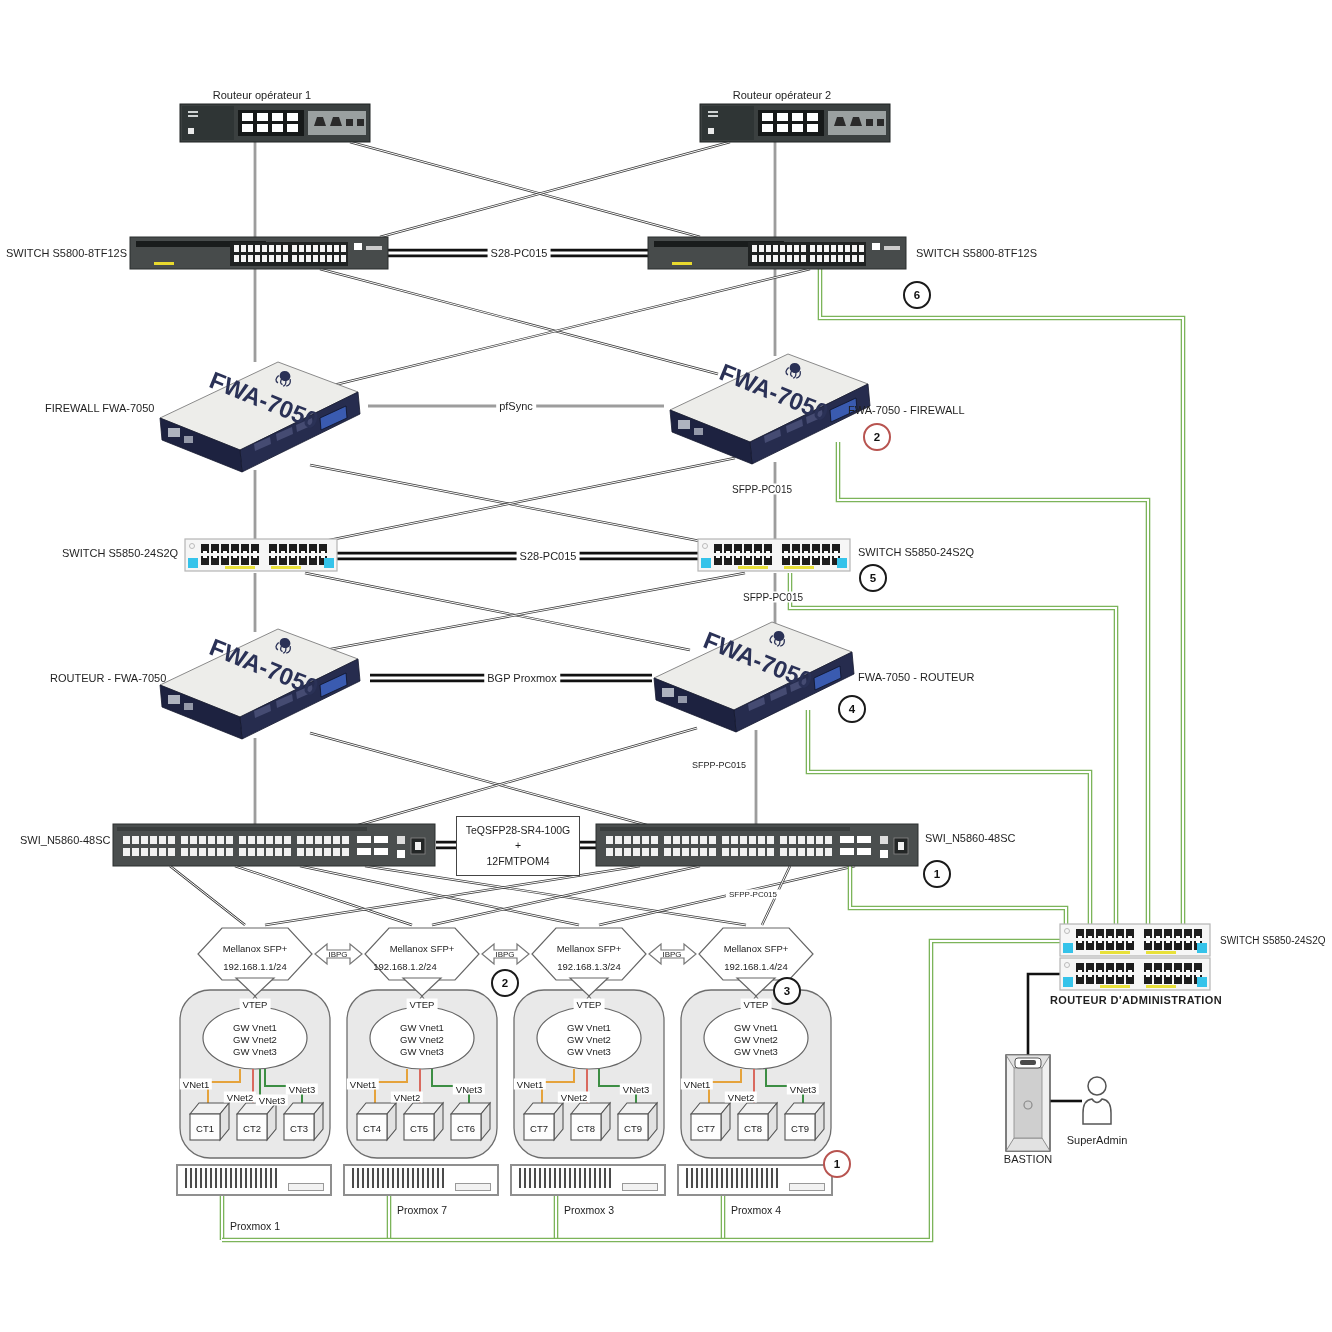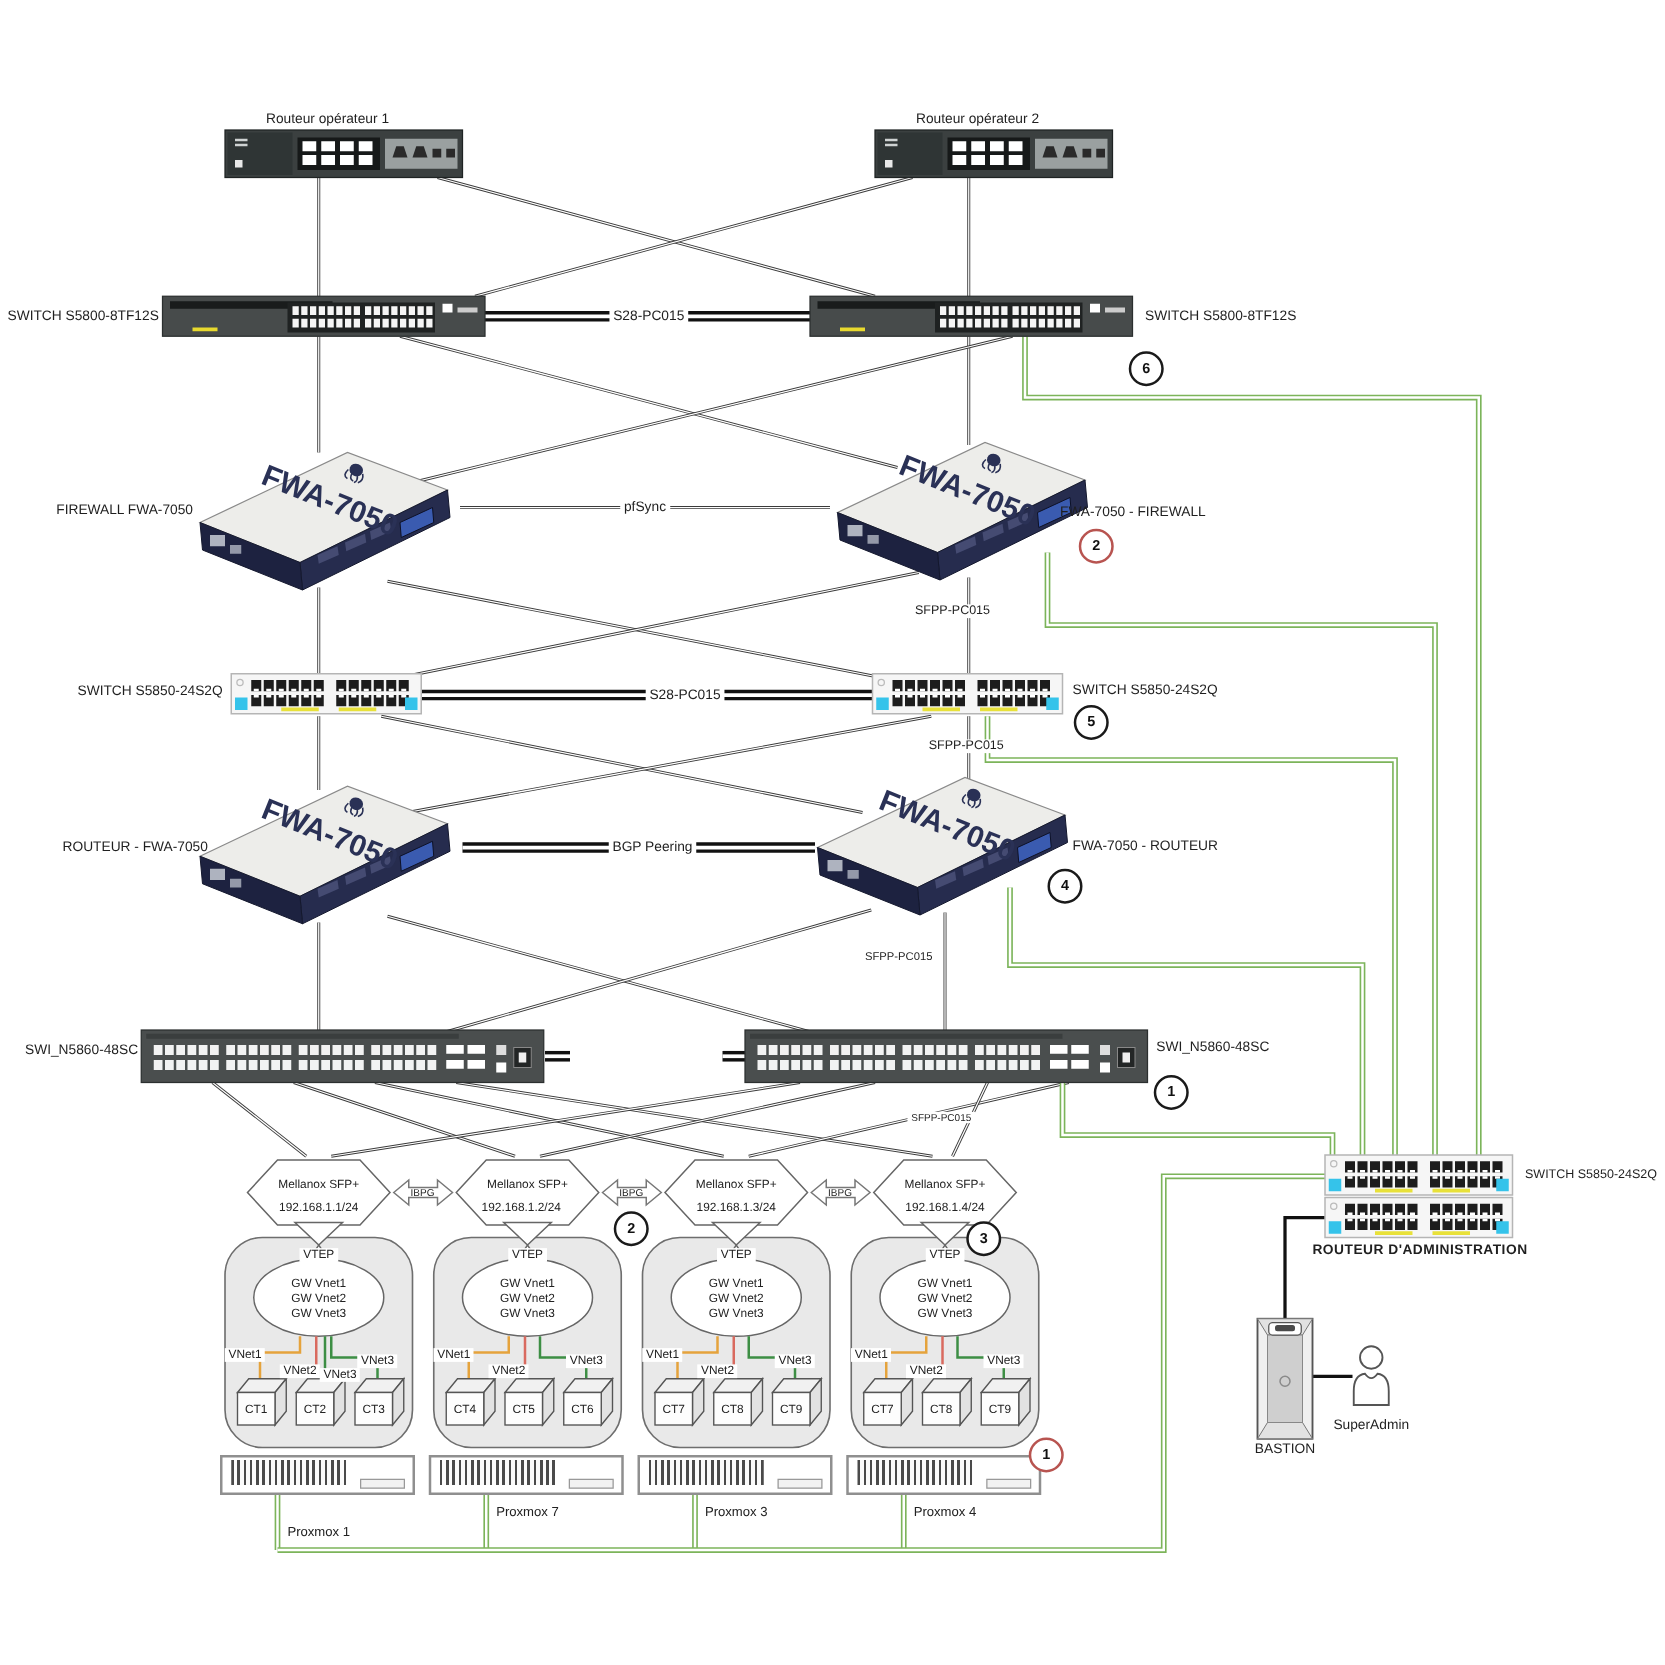--- a/index.html
+++ b/index.html
@@ -658,37 +658,42 @@
   <div class="lbl la" style="left:916px;top:253px;">SWITCH S5800-8TF12S</div>
   <div class="lbl la" style="left:45px;top:408px;">FIREWALL FWA-7050</div>
   <div class="lbl bgw" style="left:516px;top:406px;">pfSync</div>
   <div class="lbl la" style="left:848px;top:410px;">FWA-7050 - FIREWALL</div>
   <div class="lbl bgw s10" style="left:762px;top:489px;">SFPP-PC015</div>
   <div class="lbl la" style="left:62px;top:553px;">SWITCH S5850-24S2Q</div>
   <div class="lbl bgw" style="left:548px;top:556px;">S28-PC015</div>
   <div class="lbl la" style="left:858px;top:552px;">SWITCH S5850-24S2Q</div>
   <div class="lbl bgw s10" style="left:773px;top:597px;">SFPP-PC015</div>
   <div class="lbl la" style="left:50px;top:678px;">ROUTEUR - FWA-7050</div>
-  <div class="lbl bgw" style="left:522px;top:678px;">BGP Peering</div>
+  <div class="lbl bgw" style="left:522px;top:678px;">BGP Proxmox</div>
   <div class="lbl la" style="left:858px;top:677px;">FWA-7050 - ROUTEUR</div>
   <div class="lbl bgw s9" style="left:719px;top:765px;">SFPP-PC015</div>
   <div class="lbl la" style="left:20px;top:840px;">SWI_N5860-48SC</div>
   <div class="lbl la" style="left:925px;top:838px;">SWI_N5860-48SC</div>
   <div class="lbl bgw s8" style="left:753px;top:894px;">SFPP-PC015</div>
   <div class="lbl s8" style="left:338px;top:954px;">IBPG</div>
   <div class="lbl s8" style="left:505px;top:954px;">IBPG</div>
   <div class="lbl s8" style="left:672px;top:954px;">IBPG</div>
   <div class="lbl la s10" style="left:1220px;top:940px;">SWITCH S5850-24S2Q</div>
   <div class="lbl bold6" style="left:1136px;top:1000px;">ROUTEUR D'ADMINISTRATION</div>
   <div class="lbl" style="left:1028px;top:1159px;">BASTION</div>
   <div class="lbl two-line" style="left:1097px;top:1140px;">
     <div>Super</div>
     <div>Admin</div>
   </div>
 
+  <div id="teq-box">
+    <span>TeQSFP28-SR4-100G</span>
+    <span>+</span>
+    <span>12FMTPOM4</span>
+  </div>
 
   <div id="hosts-layer">
   <div class="host" style="left: 170px;">
     <svg width="170" height="330" viewBox="0 0 170 330">
       <rect class="hbox" x="10" y="82" width="150" height="168" rx="30"></rect>
       <polygon class="hex" points="52,20 118,20 142,46 118,72 52,72 28,46"></polygon>
       <polygon class="tri" points="66,70 104,70 85,88"></polygon>
       <polygon class="tri" points="75,103 95,103 85,88"></polygon>
       <ellipse class="gwe" cx="85" cy="130" rx="52" ry="31"></ellipse>
       <path class="vl v1" d="M70,161 V174 H38 V200" stroke="#e5a33c"></path>
@@ -756,21 +761,21 @@
         <polygon class="ctp" points="114,206 123,195 153,195 144,206"></polygon>
         <polygon class="csd" points="144,206 153,195 153,221 144,232"></polygon>
         <rect class="cf" x="114" y="206" width="30" height="26"></rect>
       </g>
     </svg>
     <div class="rack">
       <div class="stripes"></div>
       <div class="slot"></div>
     </div>
     <div class="hl" style="left:85px;top:40px;">Mellanox SFP+</div>
-    <div class="hl" style="left:80px;top:58px;">192.168.1.2/24</div>
+    <div class="hl" style="left:68px;top:58px;">192.168.1.2/24</div>
     <div class="hl bgw s9" style="left:85px;top:96px;">VTEP</div>
     <div class="hl" style="left:85px;top:119px;">GW Vnet1</div>
     <div class="hl" style="left:85px;top:131px;">GW Vnet2</div>
     <div class="hl" style="left:85px;top:143px;">GW Vnet3</div>
     <div class="hl bgw s8" style="left:26px;top:176px;">VNet1</div>
     <div class="hl bgw s8" style="left:70px;top:189px;">VNet2</div>
     <div class="hl bgw s8" style="left:132px;top:181px;">VNet3</div>
 
     <div class="hl s9" style="left:35px;top:220px;">CT4</div>
     <div class="hl s9" style="left:82px;top:220px;">CT5</div>

